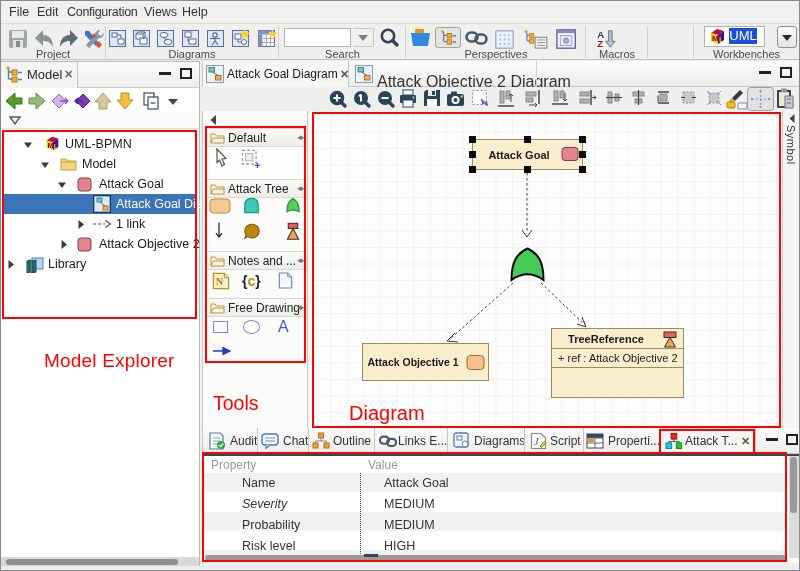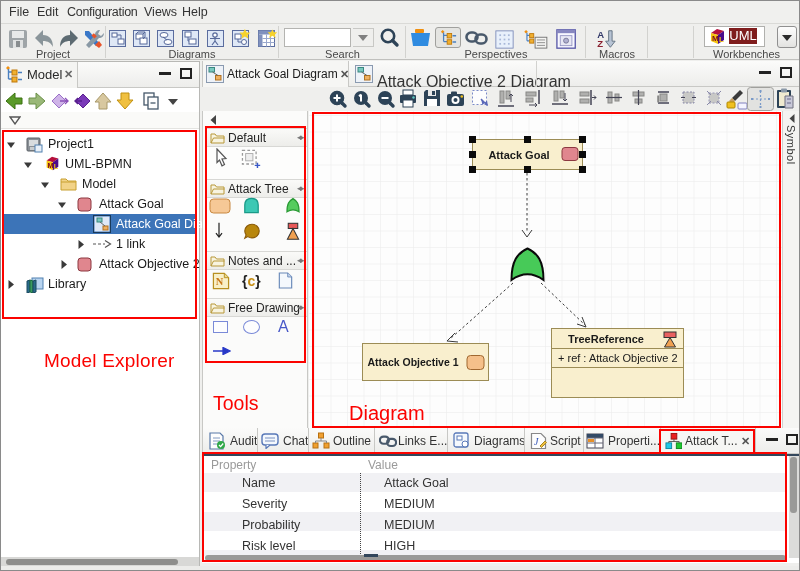--- a/index.html
+++ b/index.html
@@ -186,21 +186,21 @@
   </svg>
 
   <div class="abs" style="left:703px;top:2px;width:61px;height:21px;background:#fff;border:1px solid #b0b0ad;"></div>
   <svg class="abs" style="left:706px;top:3px;" width="20" height="20" viewBox="0 0 20 20">
     <path d="M4 6 L10 2 L17 4 L11 8 Z" fill="#b5103c"></path>
     <path d="M4 6 L11 8 L11 17 L4 14 Z" fill="#f4c410"></path>
     <path d="M11 8 L17 4 L17 13 L11 17 Z" fill="#4a0a8a"></path>
     <text x="5" y="14" font-size="8" font-weight="bold" fill="#7a0a20">M</text>
     <text x="12" y="15" font-size="8" font-weight="bold" fill="#f4c410">L</text>
   </svg>
-  <div class="abs" style="left:728px;top:4px;width:28px;height:16px;background:#7f1d1d;color:#fff;font-size:13px;text-align:center;line-height:16px;">UML</div>
+  <div class="abs" style="left:728px;top:4px;width:28px;height:16px;background:#1d4ed8;color:#fff;font-size:13px;text-align:center;line-height:16px;">UML</div>
   <div class="abs" style="left:776px;top:2px;width:20px;height:22px;background:linear-gradient(#fdfdfd,#e2e2e0);border:1px solid #909090;border-radius:3px;"></div>
   <div class="abs" style="left:781px;top:11px;width:0;height:0;border-left:5px solid transparent;border-right:5px solid transparent;border-top:6px solid #2a2a2a;"></div>
 </div>
 
 <div class="abs" style="left:1px;top:61px;width:199px;height:506px;background:#fff;border:1px solid #b8b8b5;border-left:none;">
 
   <div class="abs" style="left:0;top:0;width:198px;height:26px;background:linear-gradient(#fbfbfa,#ededeb);border-bottom:1px solid #c8c8c5;"></div>
   <div class="abs" style="left:0;top:0;width:77px;height:26px;background:#f4f4f2;border-right:1px solid #c8c8c5;"></div>
   <svg class="abs" style="left:4px;top:4px;" width="18" height="18" viewBox="0 0 18 18">
     <path d="M3 0 L5 2 L3 4 L1 2 Z" fill="#f09010"></path>
@@ -230,32 +230,20 @@
     <line x1="145.5" y1="12" x2="150.5" y2="12" stroke="#46586a" stroke-width="1.3"></line>
     <path d="M163 8 L173 8 L168 14 Z" fill="#444"></path>
   </svg>
 
   <div class="abs" style="left:0;top:50px;width:198px;height:17px;background:#fafaf8;border-bottom:1px solid #e4e4e1;"></div>
   <svg class="abs" style="left:8px;top:54px;" width="12" height="9" viewBox="0 0 12 9">
     <path d="M1 1 L11 1 L6 8 Z" fill="none" stroke="#555" stroke-width="1.3"></path>
   </svg>
 
   <div class="abs" id="tree" style="left:2px;top:72px;width:194px;">
-    <div class="trow">
-      <svg style="left:4px;top:7px;" width="8" height="8" viewBox="0 0 8 8">
-          <path d="M0 1.5 L8 1.5 L4 7 Z" fill="#3a3a3a"></path>
-        </svg>
-      <svg style="left:23px;top:2px;" width="17" height="17" viewBox="0 0 17 17">
-        <rect x="1" y="2" width="13" height="13" rx="1" fill="#8a9096" stroke="#5a6066"></rect>
-        <rect x="3" y="4" width="9" height="6" fill="#d8dcde"></rect>
-        <rect x="4" y="11" width="7" height="3" fill="#c8ccce"></rect>
-        <rect x="9" y="9" width="7" height="7" fill="#e8f0f8" stroke="#5080b0"></rect>
-      </svg>
-      <span class="tx" style="left:45px;">Project1</span>
-    </div>
     <div class="trow">
       <svg style="left:21px;top:7px;" width="8" height="8" viewBox="0 0 8 8">
           <path d="M0 1.5 L8 1.5 L4 7 Z" fill="#3a3a3a"></path>
         </svg>
       <svg style="left:40px;top:1px;" width="18" height="18" viewBox="0 0 20 20">
         <path d="M4 6 L10 2 L17 4 L11 8 Z" fill="#b5103c"></path>
         <path d="M4 6 L11 8 L11 17 L4 14 Z" fill="#f4c410"></path>
         <path d="M11 8 L17 4 L17 13 L11 17 Z" fill="#4a0a8a"></path>
         <text x="5" y="14" font-size="8" font-weight="bold" fill="#7a0a20">M</text>
         <text x="12" y="15" font-size="8" font-weight="bold" fill="#f4c410">L</text>
@@ -715,21 +703,21 @@
   <div class="abs" style="left:166px;top:4px;color:#9a9a9a;font-size:12px;">Value</div>
   <div class="abs" style="left:0px;top:19px;width:583px;height:19px;background:#f1f1f4;"></div>
   <div class="abs" style="left:0px;top:58px;width:583px;height:19px;background:#f1f1f4;"></div>
   <div class="abs" style="left:0px;top:96px;width:583px;height:6px;background:#f1f1f4;"></div>
   <div class="abs" style="left:158px;top:19px;width:1px;height:83px;border-left:1px dotted #444;"></div>
   <div class="abs" style="left:3px;top:101px;width:581px;height:6px;background:#9a9a98;border-radius:3px;"></div>
   <div class="abs" style="left:587px;top:2px;width:10px;height:102px;background:#dcdcda;"></div>
   <div class="abs" style="left:588px;top:3px;width:7px;height:56px;background:#9a9a98;border-radius:3px;"></div>
   <div class="abs" style="left:40px;top:22px;font-size:12.5px;">Name</div>
     <div class="abs" style="left:182px;top:22px;font-size:12.5px;">Attack Goal</div>
-  <div class="abs" style="left:40px;top:43px;font-size:12.5px;">Severity</div>
+  <div class="abs" style="left:40px;top:43px;font-size:12.5px;font-style:italic;">Severity</div>
     <div class="abs" style="left:182px;top:43px;font-size:12.5px;">MEDIUM</div>
   <div class="abs" style="left:40px;top:64px;font-size:12.5px;">Probability</div>
     <div class="abs" style="left:182px;top:64px;font-size:12.5px;">MEDIUM</div>
   <div class="abs" style="left:40px;top:85px;font-size:12.5px;">Risk level</div>
     <div class="abs" style="left:182px;top:85px;font-size:12.5px;">HIGH</div>
   <div class="abs" style="left:162px;top:100px;width:14px;height:3px;background:#33475c;"></div>
 </div>
 <div class="red-box" style="left:202px;top:452px;width:585px;height:110px;"></div>
 <div class="red-box" style="left:659px;top:429px;width:96px;height:25px;border-bottom:none;"></div>
 

